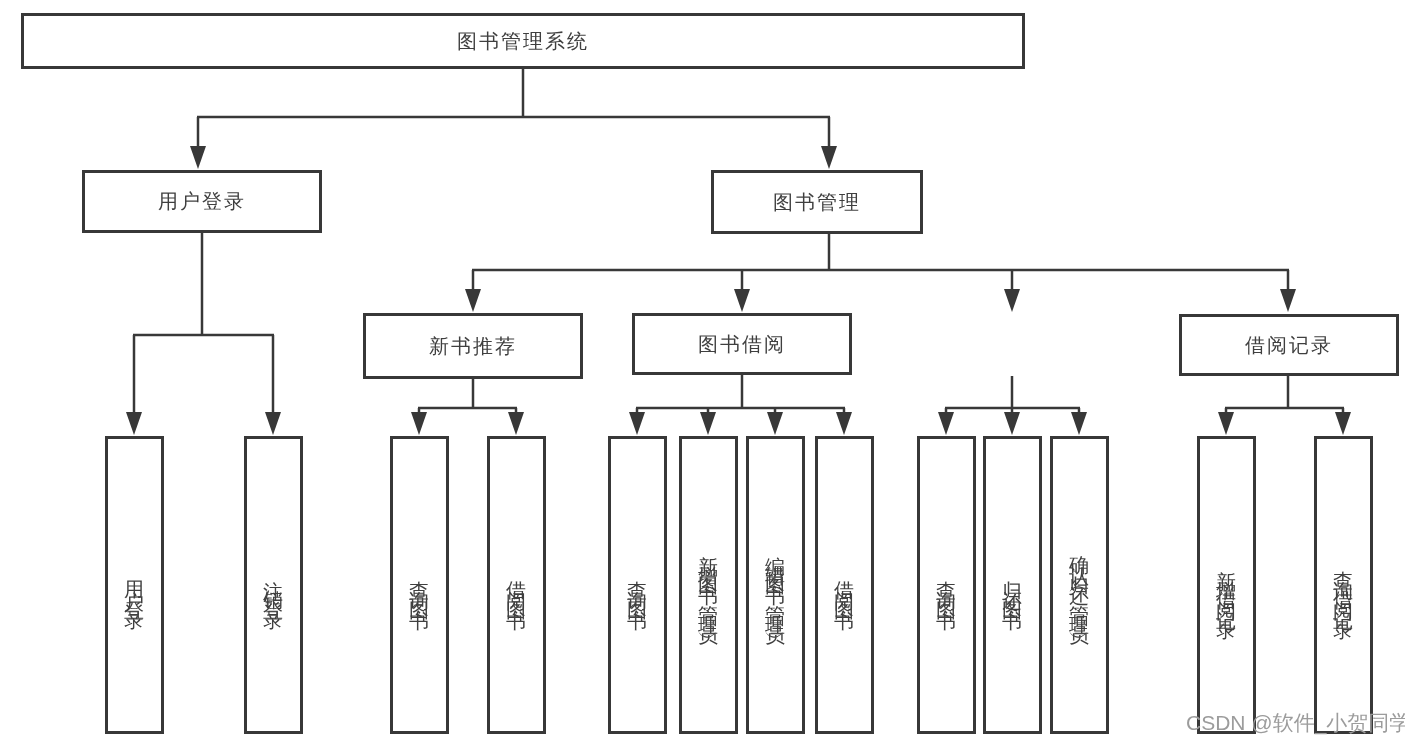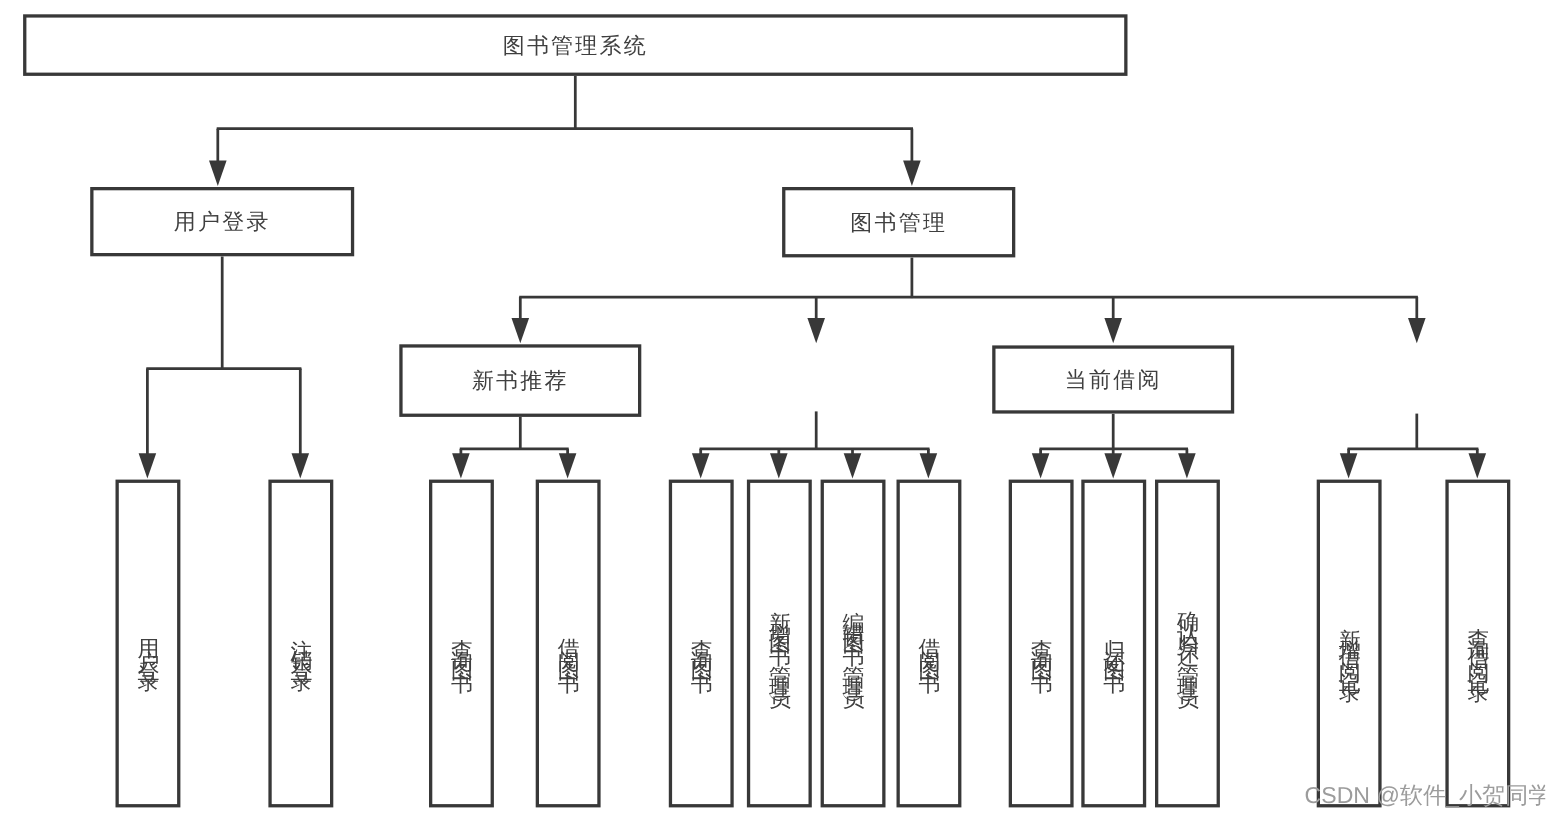--- a/index.html
+++ b/index.html
@@ -130,21 +130,22 @@
       <polygon points="1343,435 1335,412 1351,412"></polygon>
     </g>
   </svg>
 
   <div class="box" style="left:21px;top:13px;width:1004px;height:56px">图书管理系统</div>
 
   <div class="box" style="left:82px;top:170px;width:240px;height:63px">用户登录</div>
   <div class="box" style="left:711px;top:170px;width:212px;height:64px">图书管理</div>
 
   <div class="box" style="left:363px;top:313px;width:220px;height:66px">新书推荐</div>
-  <div class="box" style="left:902px;top:314px;width:220px;height:62px">当前借阅</div>
+  <div class="box" style="left:632px;top:313px;width:220px;height:62px">图书借阅</div>
+  <div class="box" style="left:1179px;top:314px;width:220px;height:62px">借阅记录</div>
 
   <div class="vbox" style="left:105px">用户登录</div>
   <div class="vbox" style="left:244px">注销登录</div>
 
   <div class="vbox" style="left:390px">查询图书</div>
   <div class="vbox" style="left:487px">借阅图书</div>
 
   <div class="vbox" style="left:608px">查询图书</div>
   <div class="vbox" style="left:679px">新增图书（管理员）</div>
   <div class="vbox" style="left:746px">编辑图书（管理员）</div>

